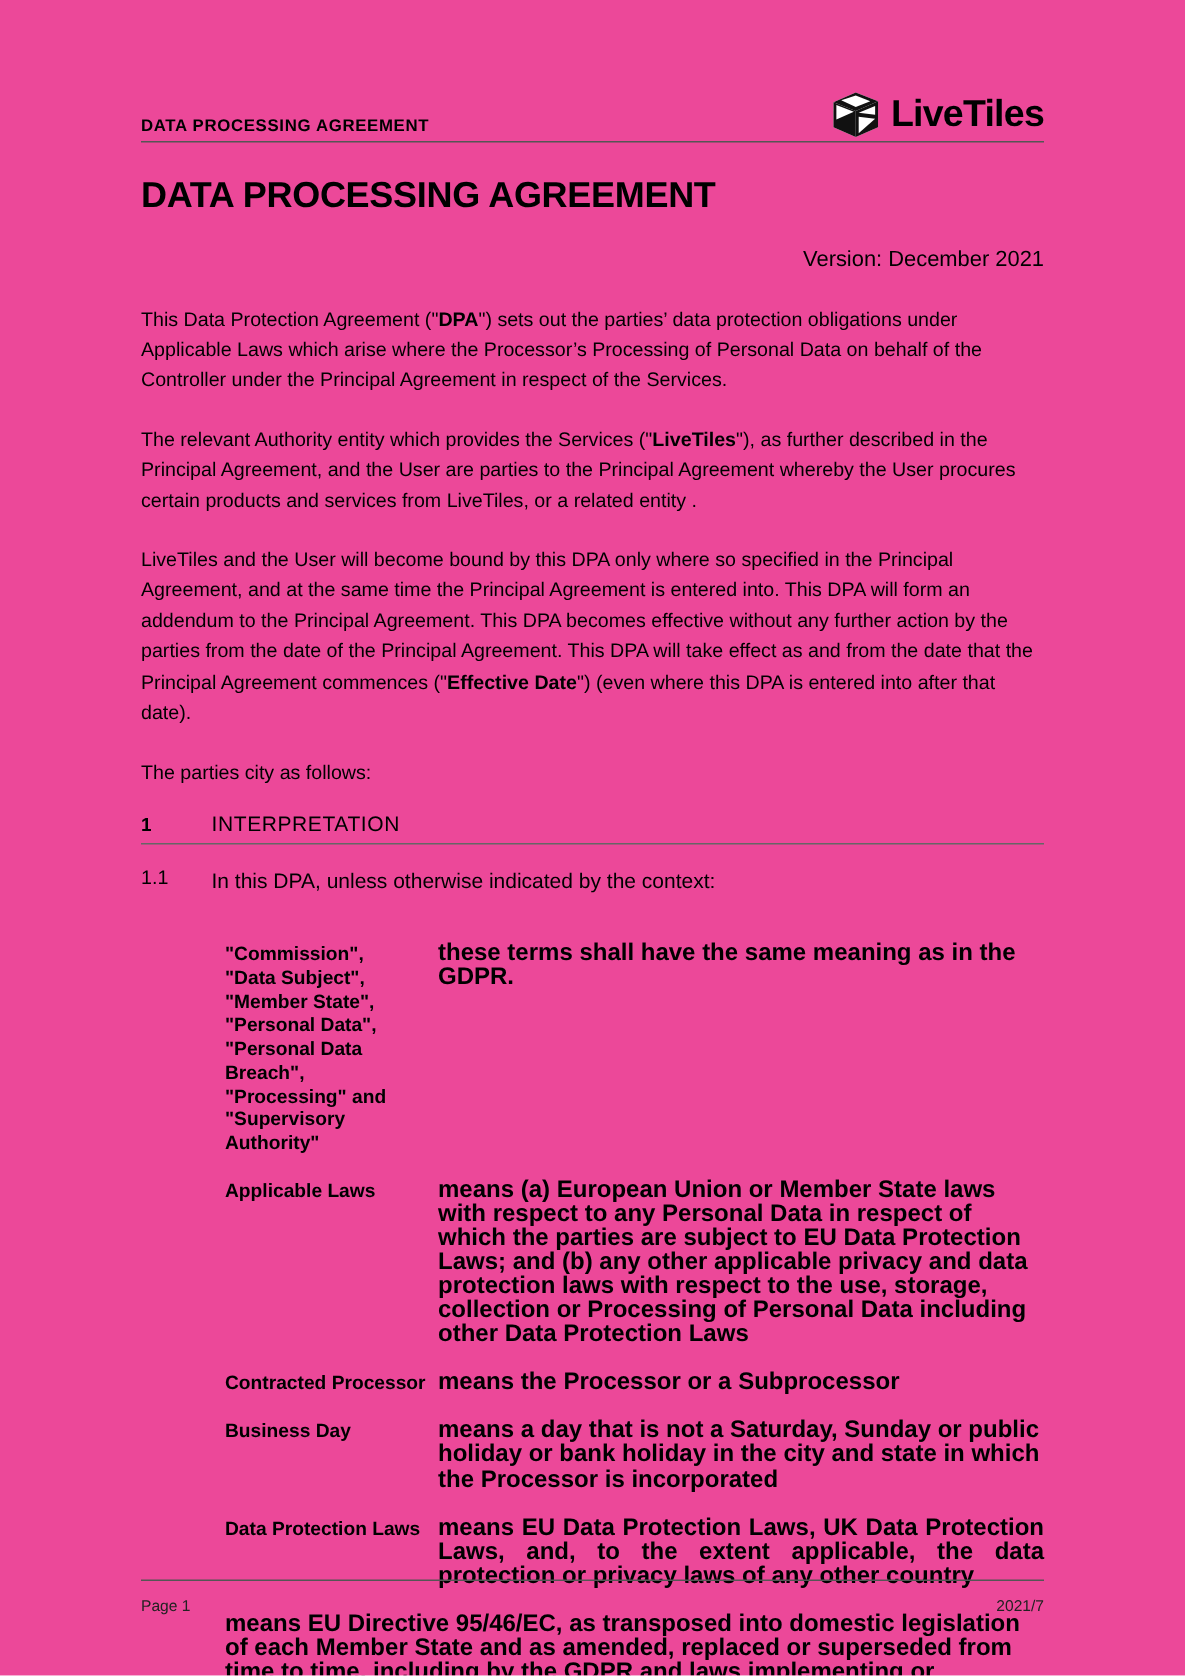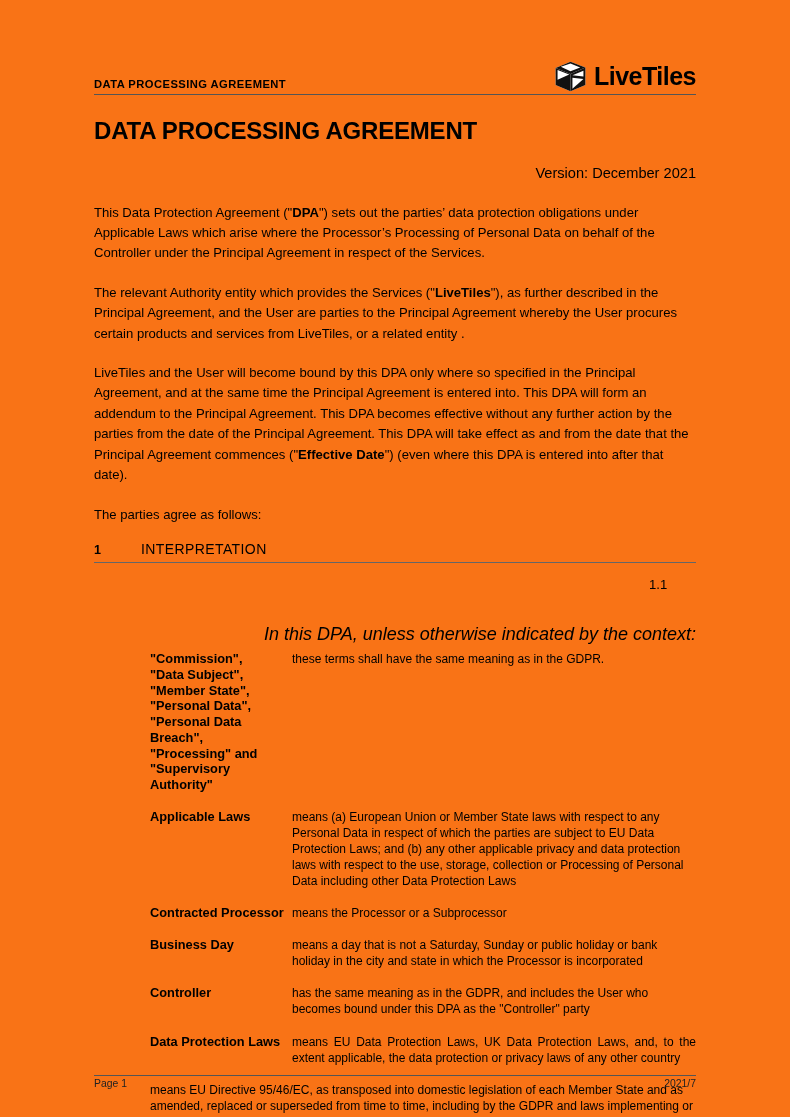--- a/index.html
+++ b/index.html
@@ -8,21 +8,21 @@
     background: #ffffff;
   }
   body {
     font-family: "Liberation Sans", sans-serif;
     color: #000000;
   }
   .page {
     position: relative;
     width: 790px;
     height: 1117px;
-    background: #f97316;
+    background: #ec4899;
     box-sizing: border-box;
     overflow: hidden;
   }
 
   
   .doc-header {
     position: absolute;
     left: 94px;
     top: 56px;
     width: 602px;
@@ -107,33 +107,31 @@
   }
   .section-title {
     font-size: 14px;
     font-weight: normal;
     letter-spacing: 0.4px;
   }
 
   
   .clause {
     display: flex;
-    align-items: flex-end;
-    margin-bottom: 7px;
-    flex-direction: column;
+    align-items: flex-start;
+    margin-bottom: 31px;
   }
   .clause-num {
     width: 47px;
     flex: 0 0 47px;
     font-size: 13.1px;
   }
   .clause-text {
-    font-size: 18px;
+    font-size: 14px;
     line-height: 20.4px;
-    font-style: italic;
   }
 
   
   .definitions {
     margin-left: 56px;
     width: 546px;
   }
   .def-row {
     display: flex;
     align-items: flex-start;
@@ -144,33 +142,34 @@
     flex: 0 0 142px;
     font-size: 12.8px;
     font-weight: bold;
     line-height: 15.7px;
     padding-right: 6px;
     box-sizing: border-box;
   }
   .def-term .plain { font-weight: bold; }
   .def-body {
     flex: 1 1 auto;
-    font-size: 12px;
+    font-size: 16px;
     line-height: 16.1px;
+    font-weight: bold;
   }
   .def-body.justify { text-align: justify; }
 
   
   .doc-footer {
     position: absolute;
     left: 94px;
-    bottom: 28px;
+    bottom: 40px;
     width: 602px;
     border-top: 1.2px solid #555555;
-    padding-top: 2px;
+    padding-top: 12px;
     display: flex;
     justify-content: space-between;
     align-items: baseline;
     font-size: 10.4px;
     color: #222222;
     margin-top: 44px;
   }
 </style>
 </head>
 <body>
@@ -200,21 +199,21 @@
     <h1 class="doc-title">DATA PROCESSING AGREEMENT</h1>
 
     <div class="version-line">Version: December 2021</div>
 
     <div id="intro-paragraphs">
         <div class="para"><span>This Data Protection Agreement ("</span><b>DPA</b><span>") sets out the parties’ data protection obligations under Applicable Laws which arise where the Processor’s Processing of Personal Data on behalf of the Controller under the Principal Agreement in respect of the Services.</span></div>
         <div class="para"><span>The relevant Authority entity which provides the Services ("</span><b>LiveTiles</b><span>"), as further described in the Principal Agreement, and the User are parties to the Principal Agreement whereby the User procures certain products and services from LiveTiles, or a related entity .</span></div>
         <div class="para"><span>LiveTiles and the User will become bound by this DPA only where so specified in the Principal Agreement, and at the same time the Principal Agreement is entered into. This DPA will form an addendum to the Principal Agreement. This DPA becomes effective without any further action by the parties from the date of the Principal Agreement. This DPA will take effect as and from the date that the Principal Agreement commences ("</span><b>Effective Date</b><span>") (even where this DPA is entered into after that date).</span></div>
       </div>
 
-    <div class="para-agree">The parties agree as follows:</div>
+    <div class="para-agree">The parties city as follows:</div>
 
     <div class="section-head">
       <div class="section-num">1</div>
       <div class="section-title">INTERPRETATION</div>
     </div>
 
     <div class="clause">
       <div class="clause-num">1.1</div>
       <div class="clause-text">In this DPA, unless otherwise indicated by the context:</div>
     </div>
@@ -230,24 +229,20 @@
         </div>
         <div class="def-row">
           <div class="def-term">Contracted Processor</div>
           <div class="def-body">means the Processor or a Subprocessor</div>
         </div>
         <div class="def-row">
           <div class="def-term">Business Day</div>
           <div class="def-body">means a day that is not a Saturday, Sunday or public holiday or bank holiday in the city and state in which the Processor is incorporated</div>
         </div>
         <div class="def-row">
-          <div class="def-term">Controller</div>
-          <div class="def-body">has the same meaning as in the GDPR, and includes the User who becomes bound under this DPA as the "Controller" party</div>
-        </div>
-        <div class="def-row">
           <div class="def-term">Data Protection Laws</div>
           <div class="def-body justify">means EU Data Protection Laws, UK Data Protection Laws, and, to the extent applicable, the data protection or privacy laws of any other country</div>
         </div>
         <div class="def-row">
           <div class="def-body">means EU Directive 95/46/EC, as transposed into domestic legislation of each Member State and as amended, replaced or superseded from time to time, including by the GDPR and laws implementing or supplementing the GDPR</div>
         </div>
       </div>
 
   </div>
 

